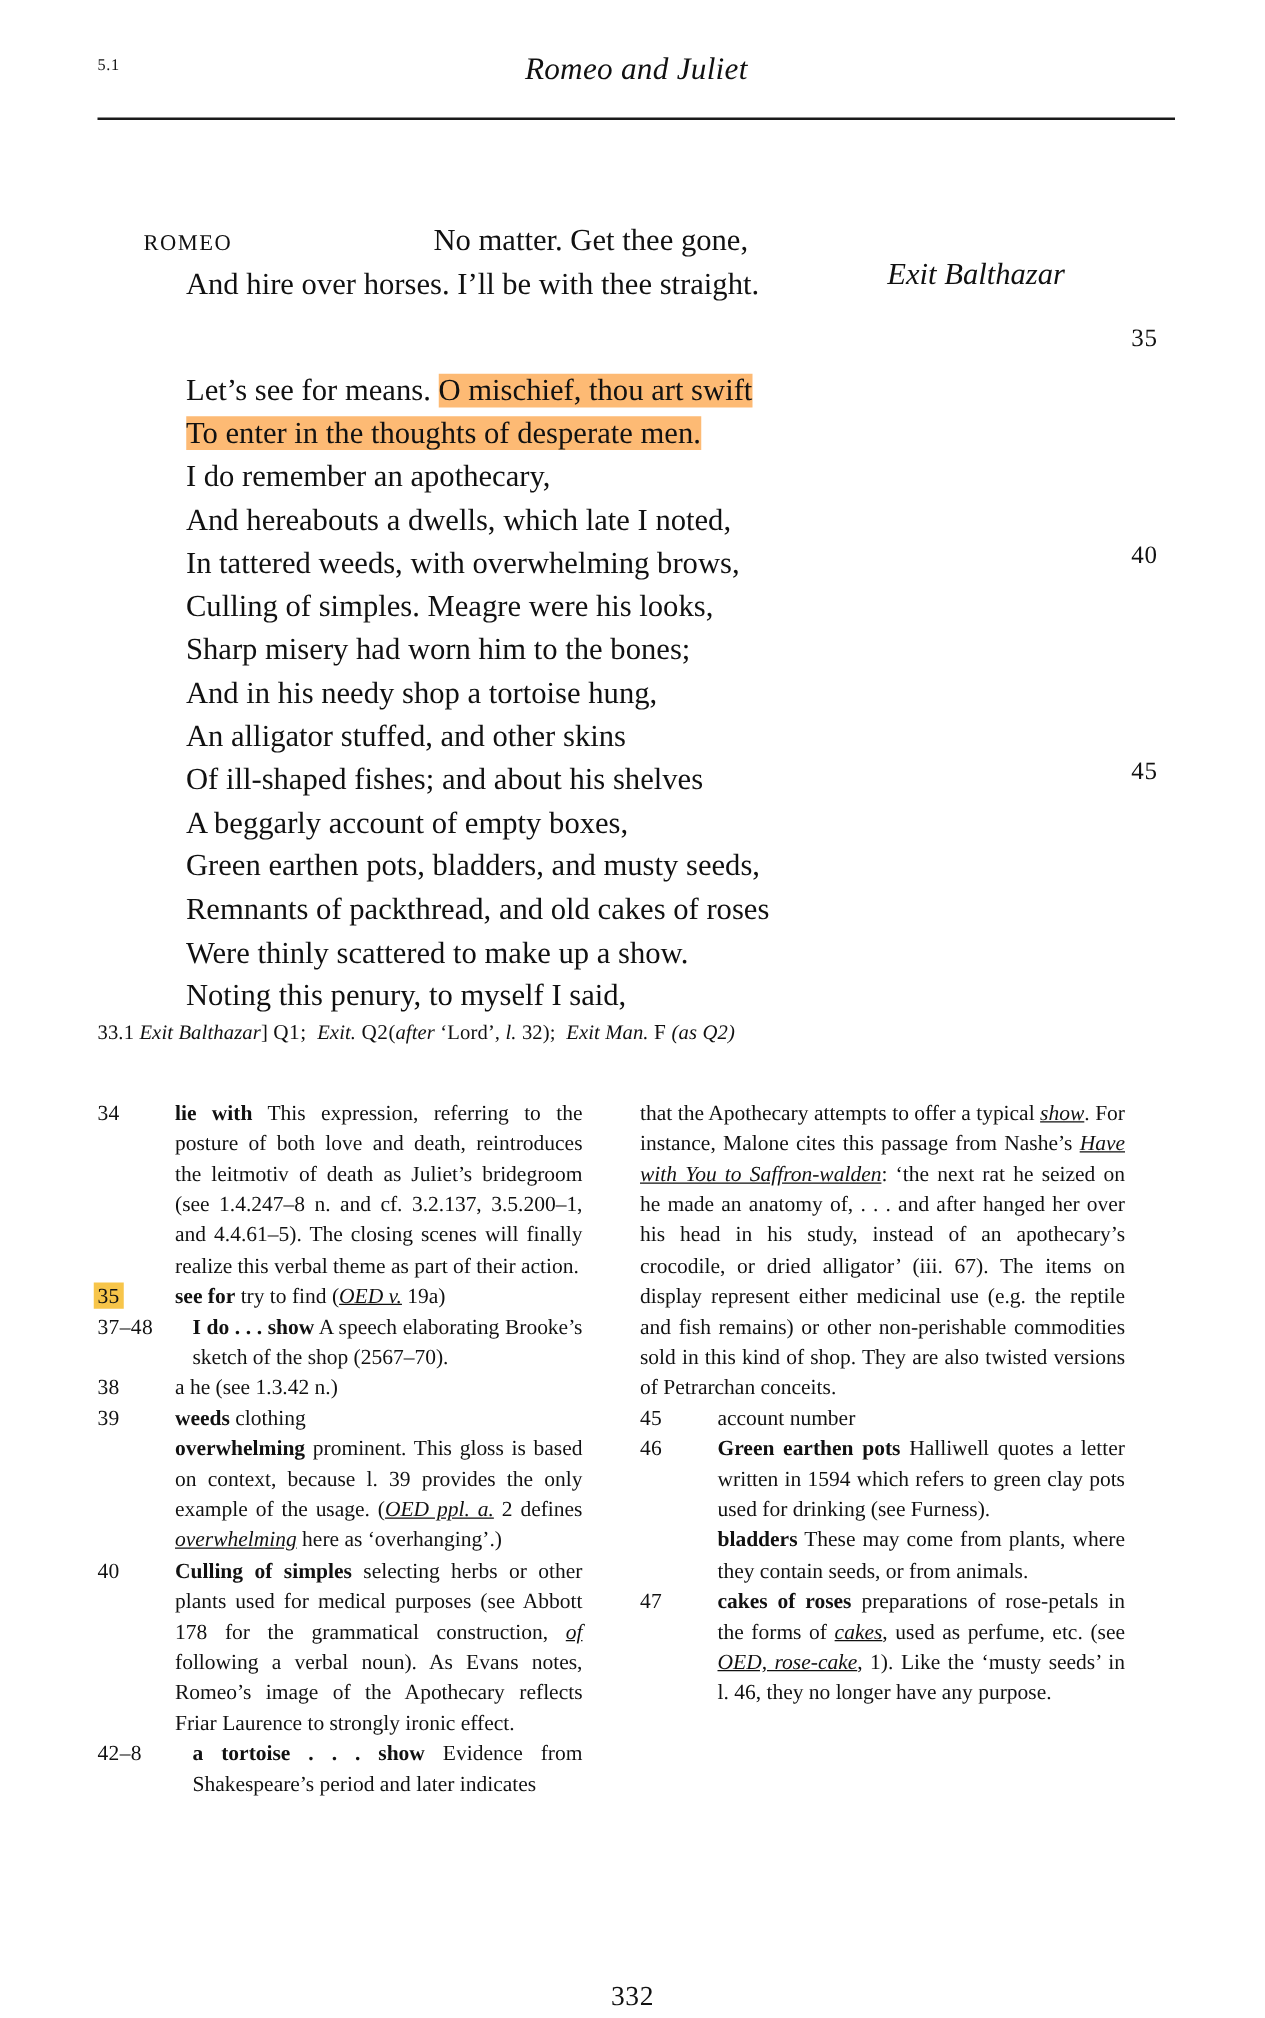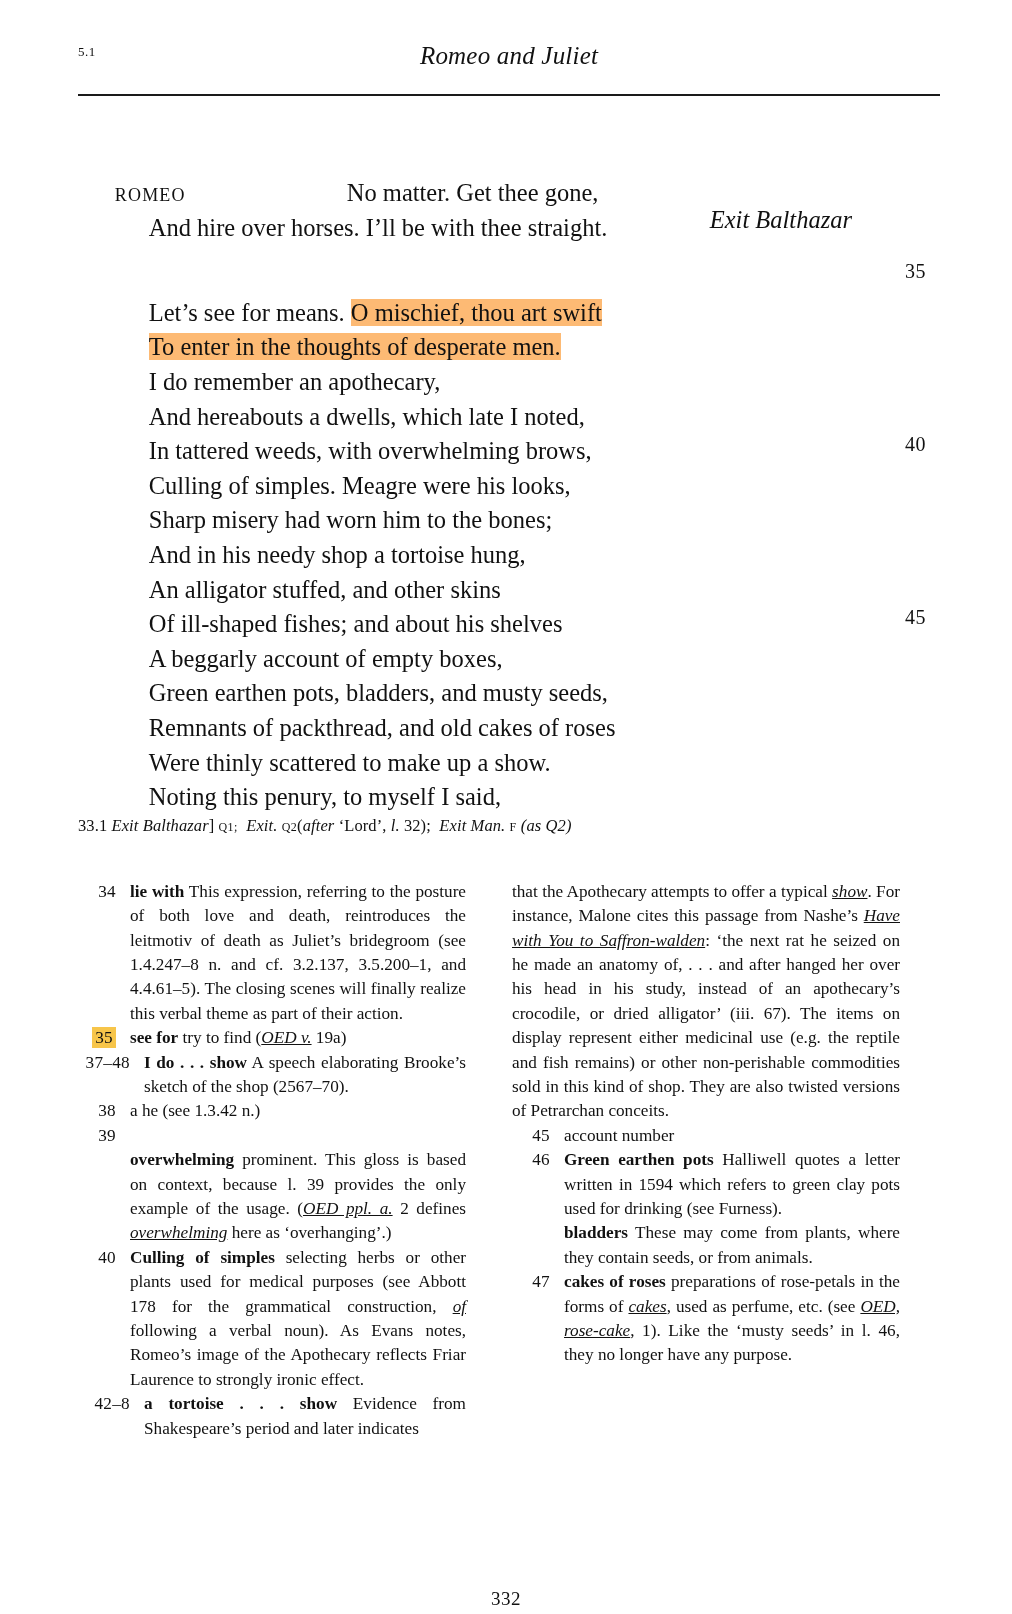--- a/index.html
+++ b/index.html
@@ -98,43 +98,43 @@
   }
 
   
   .collation {
     margin: 46px 72px 0 78px;
     font-size: 16.5px;
     line-height: 22px;
     letter-spacing: 0.1px;
   }
   .collation i { font-style: italic; }
-  .sc { font-size: 12px; letter-spacing: 0.4px; }
+  .sc { font-size: 17px; letter-spacing: 0.4px; }
 
   
   .commentary {
     margin: 42px 72px 0 78px;
     display: flex;
     gap: 46px;
     font-size: 17.2px;
     line-height: 24.4px;
   }
   .col {
     width: 388px;
   }
   .note {
     display: flex;
     align-items: flex-start;
     margin-bottom: 0;
   }
   .note-num {
     flex: 0 0 auto;
     min-width: 38px;
-    text-align: right;
-    padding-right: 14px;
+    text-align: left;
+    padding-right: 24px;
     letter-spacing: 0.3px;
   }
   .note-num.wide { min-width: 52px; }
   .note-num.blank { min-width: 38px; }
   .note-body {
     flex: 1 1 auto;
     text-align: justify;
     text-justify: inter-word;
     hyphens: manual;
   }
@@ -147,21 +147,21 @@
     margin-left: -3px;
   }
 
   
   .folio {
     position: absolute;
     bottom: 46px;
     left: 0;
     right: 0;
     text-align: center;
-    font-size: 19px;
+    font-size: 22px;
     letter-spacing: 0.5px;
   }
 </style>
 </head>
 <body>
 
 <div class="page">
 
   <div class="runhead">
     <span class="runhead-scene">5.1</span>
@@ -282,20 +282,21 @@
         <span class="note-body"><b>I do . . . show</b><span> A speech elaborating Brooke’s sketch of the shop (2567–70).</span></span>
       </div>
 
       <div class="note">
         <span class="note-num">38</span>
         <span class="note-body left"><span>a he (see 1.3.42 n.)</span></span>
       </div>
 
       <div class="note">
         <span class="note-num">39</span>
+        <span class="note-body left"><b>weeds</b><span> clothing</span></span>
       </div>
 
       <div class="note">
         <span class="note-num blank"></span>
         <span class="note-body"><b>overwhelming</b><span> prominent. This gloss is based on context, because l. 39 provides the only example of the usage. (</span><i>OED ppl. a.</i><span> 2 defines </span><i>overwhelming</i><span> here as ‘overhanging’.)</span></span>
       </div>
 
       <div class="note">
         <span class="note-num">40</span>
         <span class="note-body"><b>Culling of simples</b><span> selecting herbs or other plants used for medical purposes (see Abbott 178 for the grammatical construction, </span><i>of</i><span> following a verbal noun). As Evans notes, Romeo’s image of the Apothecary reflects Friar Laurence to strongly ironic effect.</span></span>

